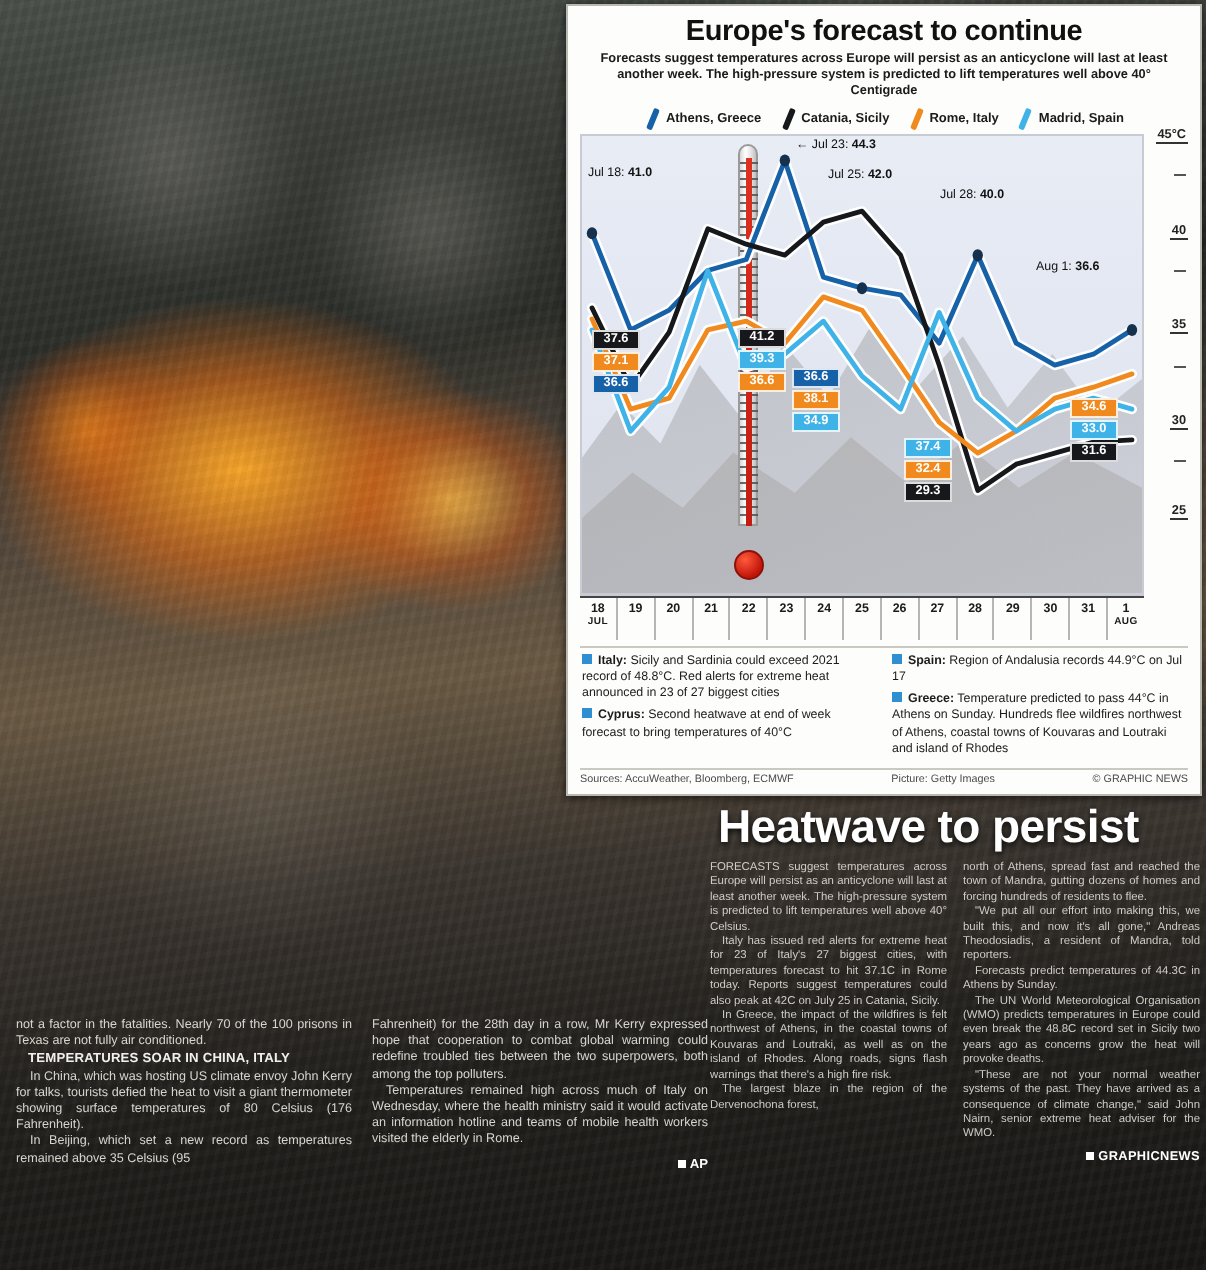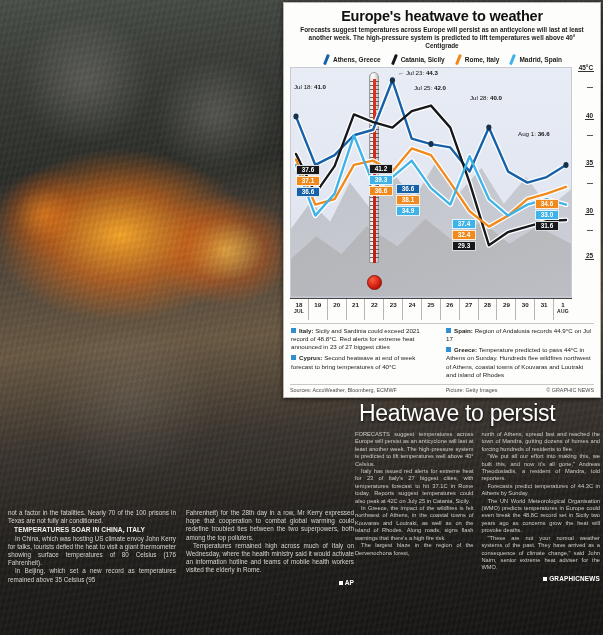--- a/index.html
+++ b/index.html
@@ -46,21 +46,21 @@
   }
   .credit { text-align:right; font-weight:bold; font-size:6.6px; margin-top:4px; color:#fff; }
   .credit .sq { display:inline-block; width:4px; height:4px; background:#fff; margin-right:2px; vertical-align:middle; }
 
   
   #article {
     position:absolute; left:350px; top:398px; width:253px; height:237px;
     padding:2px 3px 4px 5px;
   }
   #headline {
-    font-size:23px; font-weight:normal; color:#fff; line-height:26px;
+    font-size:23px; font-weight:bold; color:#fff; line-height:26px;
     letter-spacing:-.3px; text-shadow:0 1px 3px rgba(0,0,0,.9);
     padding-left:4px;
   }
   #article-cols { display:flex; gap:8px; margin-top:5px; color:#cfccc6; }
   #article-cols .col { flex:1; font-size:5.7px; line-height:7.4px; text-align:justify; }
   #article-cols .indent { text-indent:6px; }
   #gn-credit { text-align:right; font-weight:bold; font-size:6.4px; color:#fff; margin-top:3px; letter-spacing:.2px; }
   #gn-credit .sq { display:inline-block; width:4px; height:4px; background:#fff; margin-right:2px; vertical-align:middle; }
 
   
@@ -205,21 +205,21 @@
 <body>
 
 <div id="photo-bg">
   <div class="smoke" style="left:10px;top:20px;width:150px;height:120px;"></div>
   <div class="smoke" style="left:150px;top:60px;width:130px;height:110px;"></div>
   <div class="smoke" style="left:30px;top:330px;width:200px;height:140px;opacity:.5;"></div>
 </div>
 
 <div id="infographic">
 
-  <div id="ig-title">Europe's heatwave to weather</div>
+  <div id="ig-title">Europe's forecast to continue</div>
   <div id="ig-standfirst">Forecasts suggest temperatures across Europe will persist as an anticyclone will last at least another week. The high-pressure system is predicted to lift temperatures well above 40° Centigrade</div>
 
   <div id="legend">
     <div class="lg-item">
       <span class="lg-swatch" style="color:#1761a8"></span>
       <span>Athens, Greece</span>
     </div>
     <div class="lg-item">
       <span class="lg-swatch" style="color:#16181c"></span>
       <span>Catania, Sicily</span>

